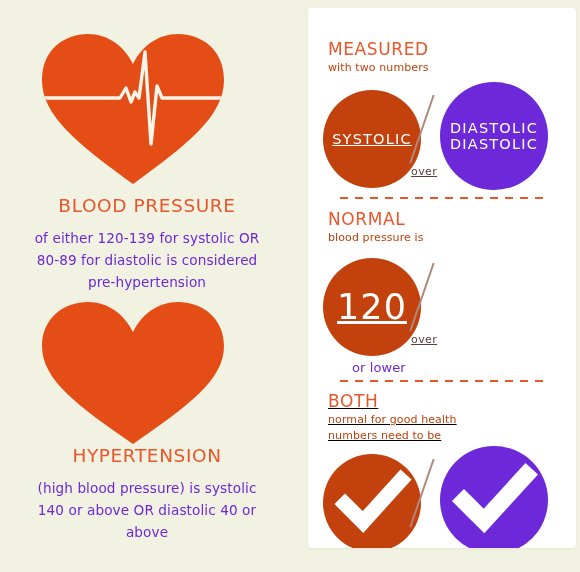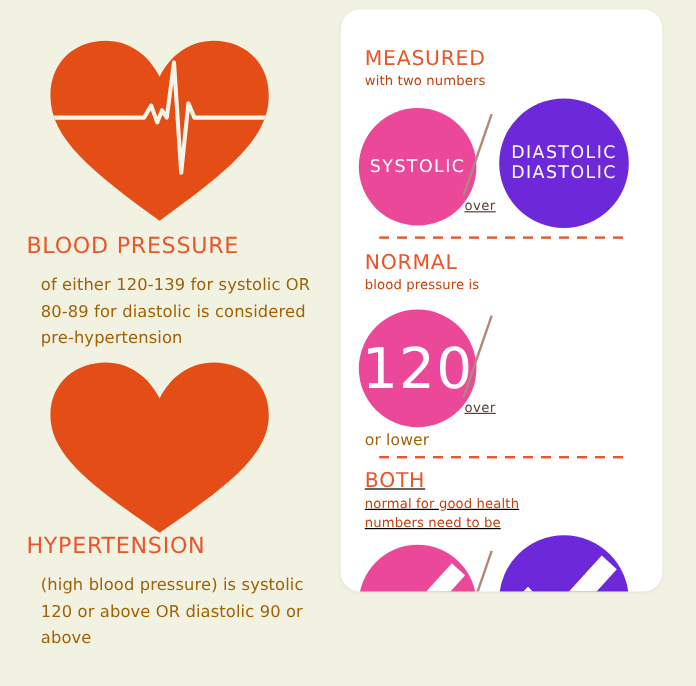--- a/index.html
+++ b/index.html
@@ -14,48 +14,48 @@
   
   .left{position:absolute;left:0;top:0;width:290px;height:572px;}
 
   .heart-wrap{position:absolute;}
   .heart{position:relative;width:100%;height:100%;}
   .heart svg{display:block;width:100%;height:100%;}
 
   .heart1{left:38px;top:26px;width:190px;height:160px;}
   .heart2{left:38px;top:296px;width:190px;height:150px;}
 
-  .blk{position:absolute;left:22px;width:250px;}
+  .blk{position:absolute;left:22px;width:250px;text-align:center;}
   .blk1{top:196px;}
   .blk2{top:446px;}
 
   .headline{
     color:#e8562a;
     font-size:18.5px;
     letter-spacing:.6px;
     line-height:1.05;
     font-weight:400;
     margin:0 0 2px 0;
     white-space:nowrap;
   }
   .body{
-    color:#a16207;
+    color:#6d28d9;
     font-size:13.6px;
     line-height:1.62;
     margin:12px;
     letter-spacing:.1px;
   }
 
   
   .card{
     position:absolute;
-    left:284px;top:8px;
-    width:268px;height:485px;
+    left:308px;top:8px;
+    width:268px;height:540px;
     background:#ffffff;
-    border-radius:16px;
+    border-radius:4px;
     box-shadow:0 1px 3px rgba(0,0,0,.05);
     overflow:hidden;
   }
 
   .sec{position:absolute;left:0;width:268px;}
   .sec-txt{position:absolute;left:20px;}
   .sec-head{
     color:#e8562a;
     font-size:17px;
     letter-spacing:.6px;
@@ -73,44 +73,45 @@
   }
 
   .circle{
     position:absolute;
     border-radius:50%;
     display:flex;align-items:center;justify-content:center;
     text-align:center;
     color:#ffffff;
     box-sizing:border-box;
   }
-  .c-teal{background:#ec4899;}
+  .c-teal{background:#c2410c;text-decoration:underline;}
   .c-orange{background:#6d28d9;}
 
   .lbl-sm{font-size:14.5px;letter-spacing:1.2px;line-height:1.12;}
-  .lbl-num{font-size:47px;letter-spacing:1px;line-height:1;}
+  .lbl-num{font-size:35px;letter-spacing:1px;line-height:1;}
 
   .over{
     position:absolute;
     color:#5d4037;
     font-size:11px;
     letter-spacing:.4px;
     text-decoration:underline;
   }
   .slash{
     position:absolute;
     width:1.6px;
     background:#b08878;
     transform-origin:50% 50%;
   }
   .orlower{
     position:absolute;
-    color:#a16207;
+    color:#6d28d9;
     font-size:13px;
     letter-spacing:.1px;
+    margin-left:24px;
   }
 
   .dashed{
     position:absolute;
     left:32px;width:204px;height:2px;
     background-image:repeating-linear-gradient(to right,#e8562a 0 8px,transparent 8px 15px);
   }
 
   .check svg{display:block;width:100%;height:100%;}
 </style>
@@ -145,21 +146,21 @@
     <div class="heart-wrap heart2">
       <div class="heart">
         <svg viewBox="0 0 190 150" xmlns="http://www.w3.org/2000/svg" aria-hidden="true">
           <path d="M95 148 C 40 110, 4 84, 4 50 C 4 22, 26 6, 50 6 C 70 6, 86 18, 95 36 C 104 18, 120 6, 140 6 C 164 6, 186 22, 186 50 C 186 84, 150 110, 95 148 Z" fill="#e44d16"></path>
         </svg>
       </div>
     </div>
 
     <div class="blk blk2">
       <p class="headline">HYPERTENSION</p>
-      <p class="body">(high blood pressure) is systolic 120 or above OR diastolic 90 or above</p>
+      <p class="body">(high blood pressure) is systolic 140 or above OR diastolic 40 or above</p>
     </div>
   </div>
 
   <div class="card">
 
     <div class="sec" style="top:0;height:190px;">
       <div class="sec-txt" style="top:32px;">
         <p class="sec-head">MEASURED</p>
         <p class="sec-sub">with two numbers</p>
       </div>

